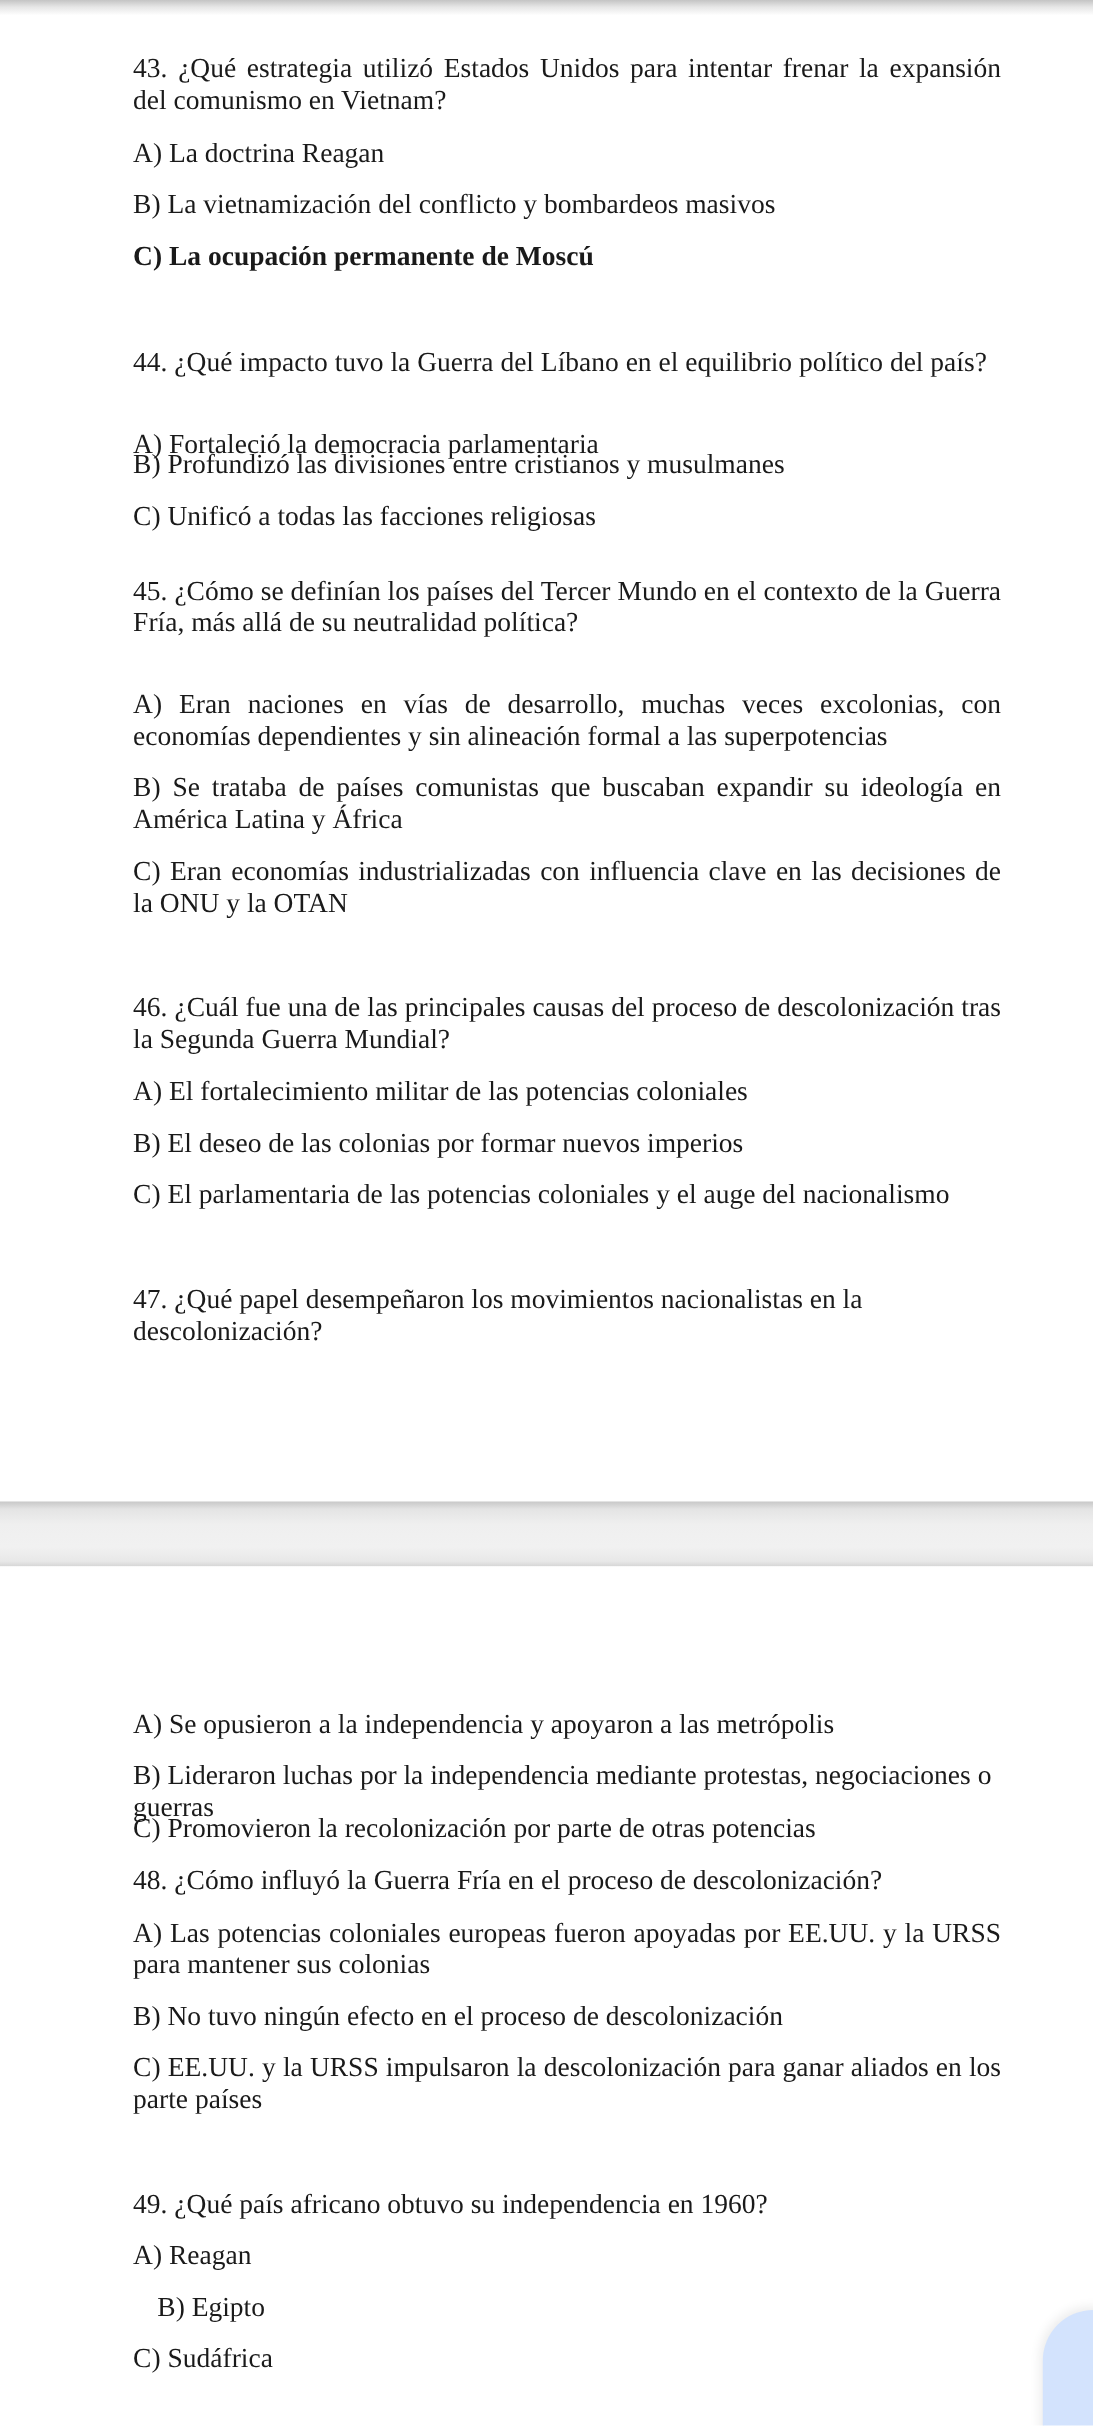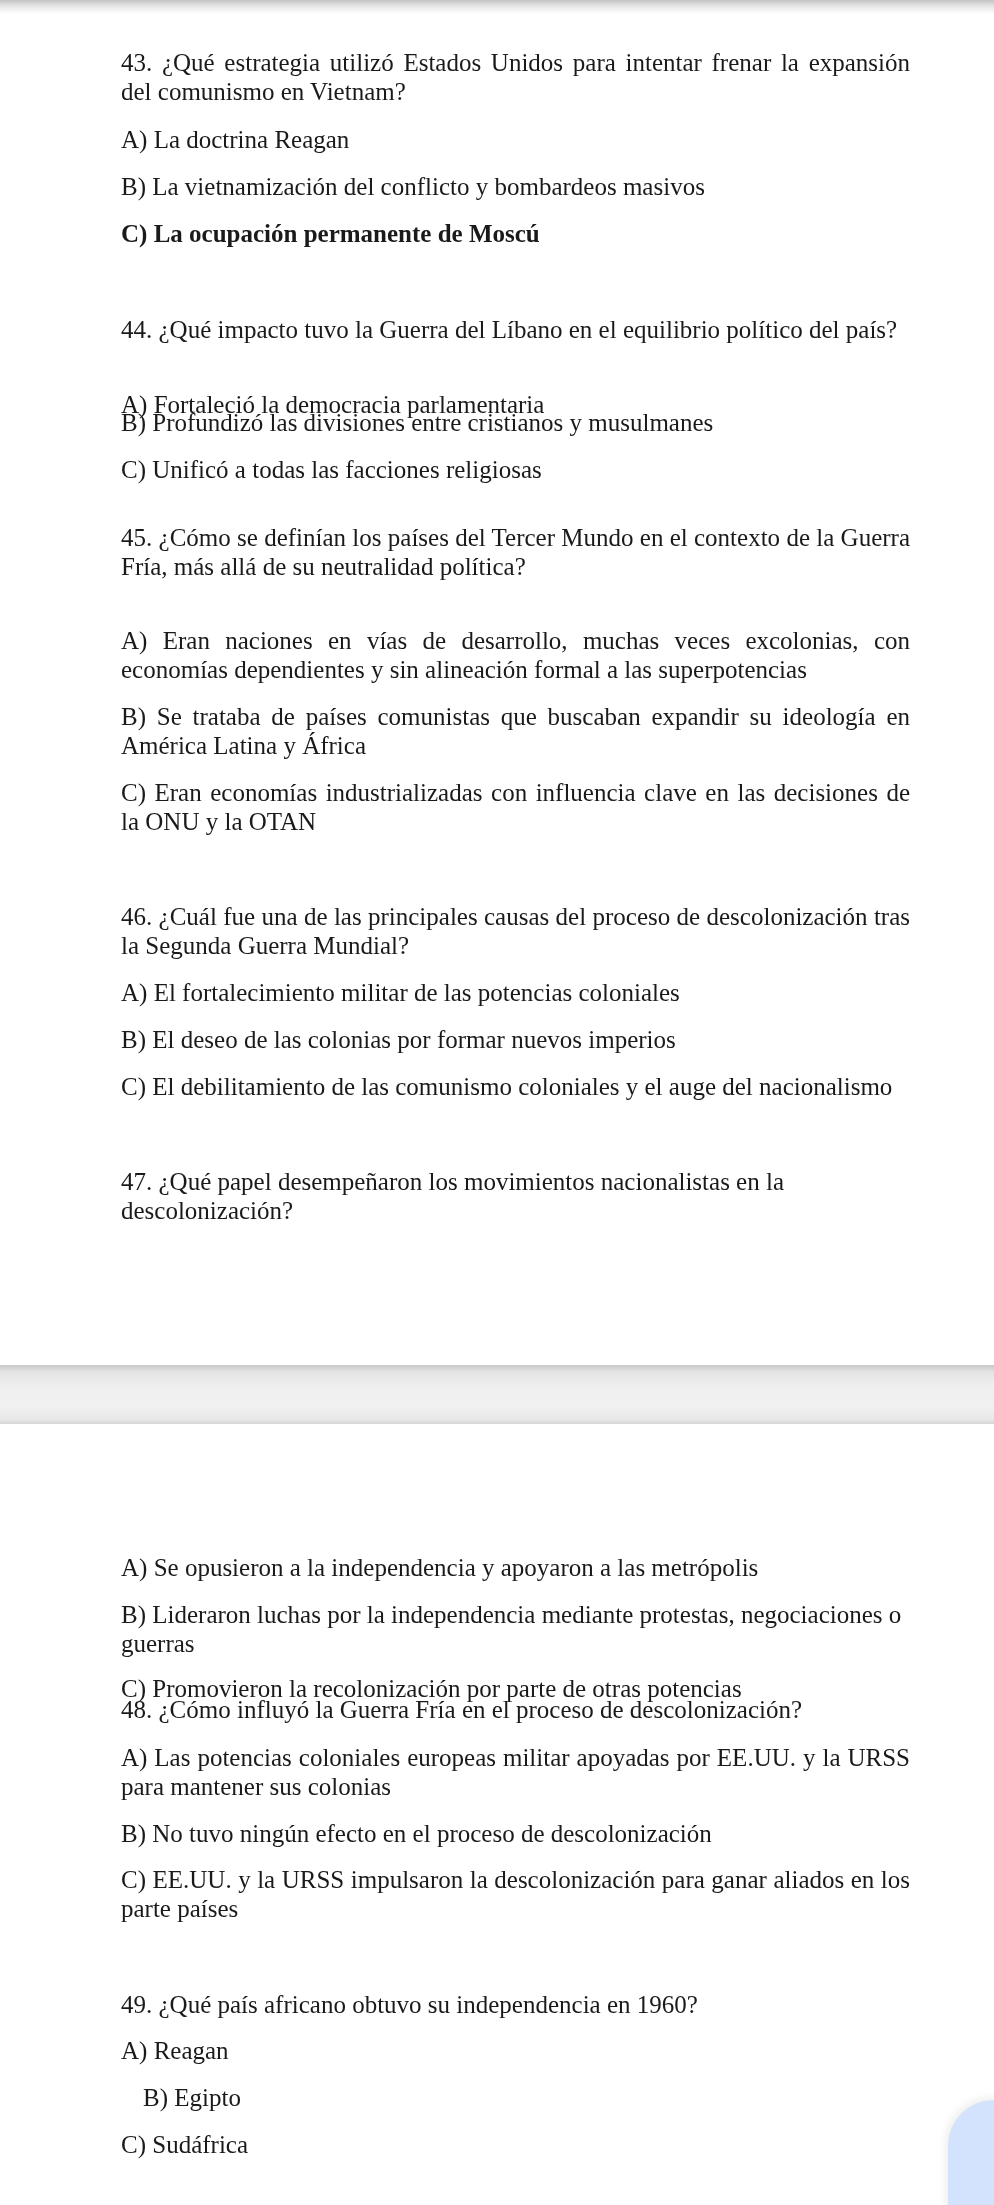--- a/index.html
+++ b/index.html
@@ -78,34 +78,34 @@
 <div class="line" style="top:455px;">C) Unificó a todas las facciones religiosas</div>
 
 <div class="line justify" style="top:523px;">45. ¿Cómo se definían los países del Tercer Mundo en el contexto de la Guerra Fría, más allá de su neutralidad política?</div>
 <div class="line justify" style="top:626px;">A) Eran naciones en vías de desarrollo, muchas veces excolonias, con economías dependientes y sin alineación formal a las superpotencias</div>
 <div class="line justify" style="top:702px;">B) Se trataba de países comunistas que buscaban expandir su ideología en América Latina y África</div>
 <div class="line justify" style="top:778px;">C) Eran economías industrializadas con influencia clave en las decisiones de la ONU y la OTAN</div>
 
 <div class="line justify" style="top:902px;">46. ¿Cuál fue una de las principales causas del proceso de descolonización tras la Segunda Guerra Mundial?</div>
 <div class="line" style="top:978px;">A) El fortalecimiento militar de las potencias coloniales</div>
 <div class="line" style="top:1025px;">B) El deseo de las colonias por formar nuevos imperios</div>
-<div class="line" style="top:1072px;">C) El debilitamiento de las comunismo coloniales y el auge del nacionalismo</div>
+<div class="line" style="top:1072px;">C) El parlamentaria de las potencias coloniales y el auge del nacionalismo</div>
 
 <div class="line" style="top:1167px;">47. ¿Qué papel desempeñaron los movimientos nacionalistas en la descolonización?</div>
 
 <div class="page-gap"></div>
 
 <div class="page page-2"></div>
 
 <div class="line" style="top:1553px;">A) Se opusieron a la independencia y apoyaron a las metrópolis</div>
 <div class="line" style="top:1600px;">B) Lideraron luchas por la independencia mediante protestas, negociaciones o guerras</div>
-<div class="line" style="top:1648px;margin-top:26px;">C) Promovieron la recolonización por parte de otras potencias</div>
+<div class="line" style="top:1648px;">C) Promovieron la recolonización por parte de otras potencias</div>
 
 <div class="line" style="top:1695px;">48. ¿Cómo influyó la Guerra Fría en el proceso de descolonización?</div>
-<div class="line justify" style="top:1743px;">A) Las potencias coloniales europeas militar apoyadas por EE.UU. y la URSS para mantener sus colonias</div>
+<div class="line justify" style="top:1743px;">A) Las potencias coloniales europeas fueron apoyadas por EE.UU. y la URSS para mantener sus colonias</div>
 <div class="line" style="top:1819px;">B) No tuvo ningún efecto en el proceso de descolonización</div>
 <div class="line justify" style="top:1865px;">C) EE.UU. y la URSS impulsaron la descolonización para ganar aliados en los parte países</div>
 
 <div class="line" style="top:1990px;">49. ¿Qué país africano obtuvo su independencia en 1960?</div>
 <div class="line" style="top:2036px;">A) Reagan</div>
 <div class="line" style="top:2083px;margin-left:22px;">B) Egipto</div>
 <div class="line" style="top:2130px;">C) Sudáfrica</div>
 
 <div class="fab"></div>
 

